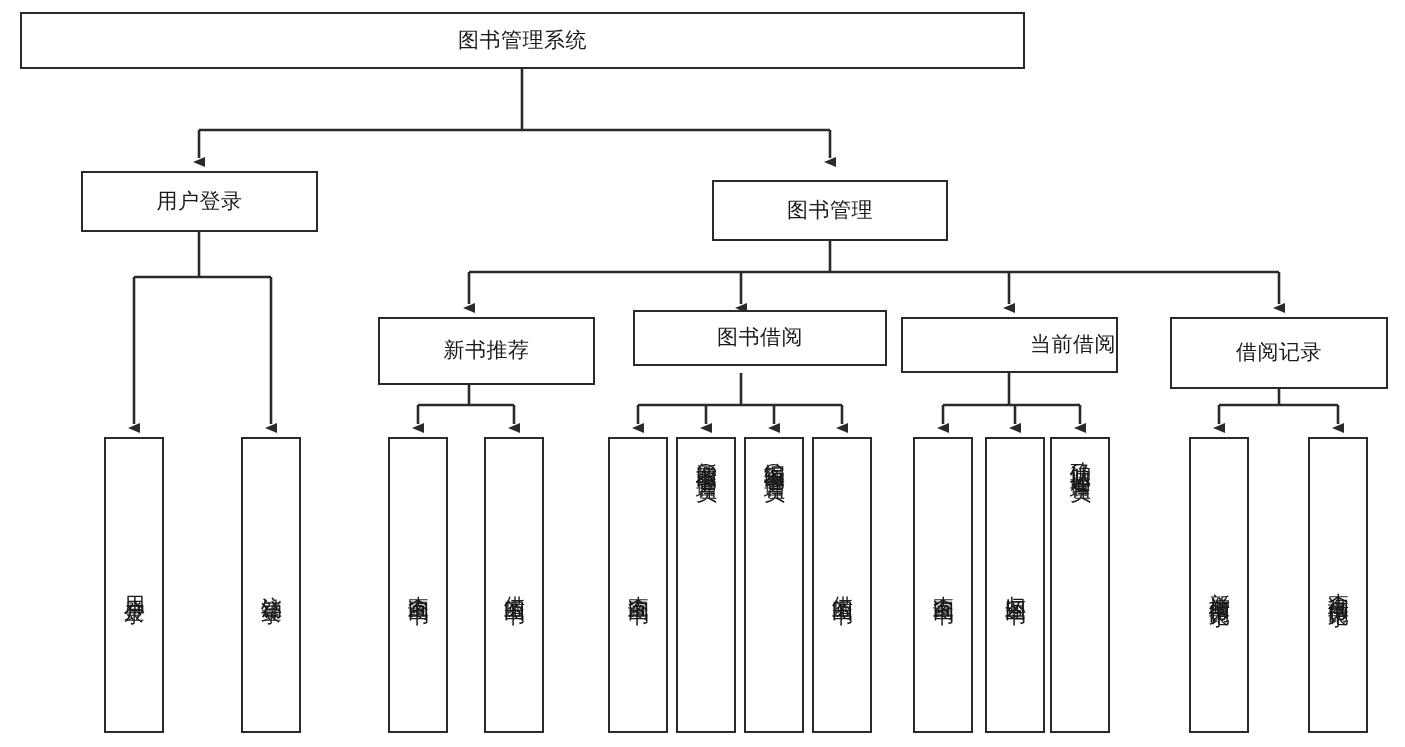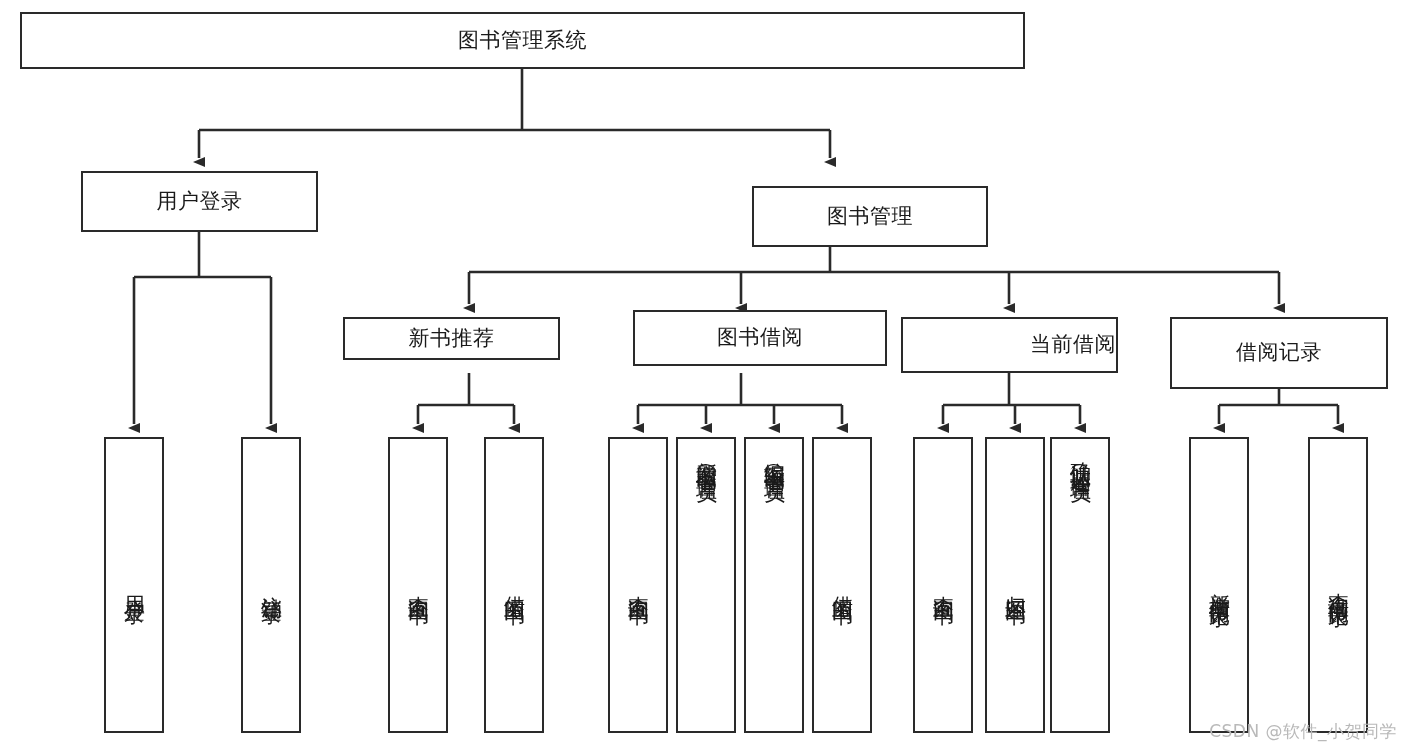--- a/index.html
+++ b/index.html
@@ -125,25 +125,25 @@
     </g>
   </svg>
 
   <div class="node horiz" style="left:20px; top:12px; width:1005px; height:57px;">
     <span class="node-label">图书管理系统</span>
   </div>
 
   <div class="node horiz" style="left:81px; top:171px; width:237px; height:61px;">
     <span class="node-label">用户登录</span>
   </div>
-  <div class="node horiz" style="left:712px; top:186px; width:236px; height:61px;margin-left:40px;">
+  <div class="node horiz" style="left:712px; top:180px; width:236px; height:61px;">
     <span class="node-label">图书管理</span>
   </div>
 
-  <div class="node horiz" style="left:343px; top:317px; width:217px; height:43px;">
+  <div class="node horiz" style="left:378px; top:317px; width:217px; height:68px;">
     <span class="node-label">新书推荐</span>
   </div>
   <div class="node horiz" style="left:633px; top:310px; width:254px; height:56px;">
     <span class="node-label">图书借阅</span>
   </div>
   <div class="node horiz" style="left:901px; top:317px; width:217px; height:56px;justify-content:flex-end;">
     <span class="node-label">当前借阅</span>
   </div>
   <div class="node horiz" style="left:1170px; top:317px; width:218px; height:72px;">
     <span class="node-label">借阅记录</span>
@@ -186,15 +186,14 @@
     <span class="node-label">确认归还（管理员）</span>
   </div>
 
   <div class="node vert centered" style="left:1189px; top:437px; width:60px; height:296px;">
     <span class="node-label">新增借阅记录</span>
   </div>
   <div class="node vert centered" style="left:1308px; top:437px; width:60px; height:296px;">
     <span class="node-label">查询借阅记录</span>
   </div>
 
-  <div id="watermark">CSDN @软件_小贺同学</div>
 
 </div>
 
 </body></html>

